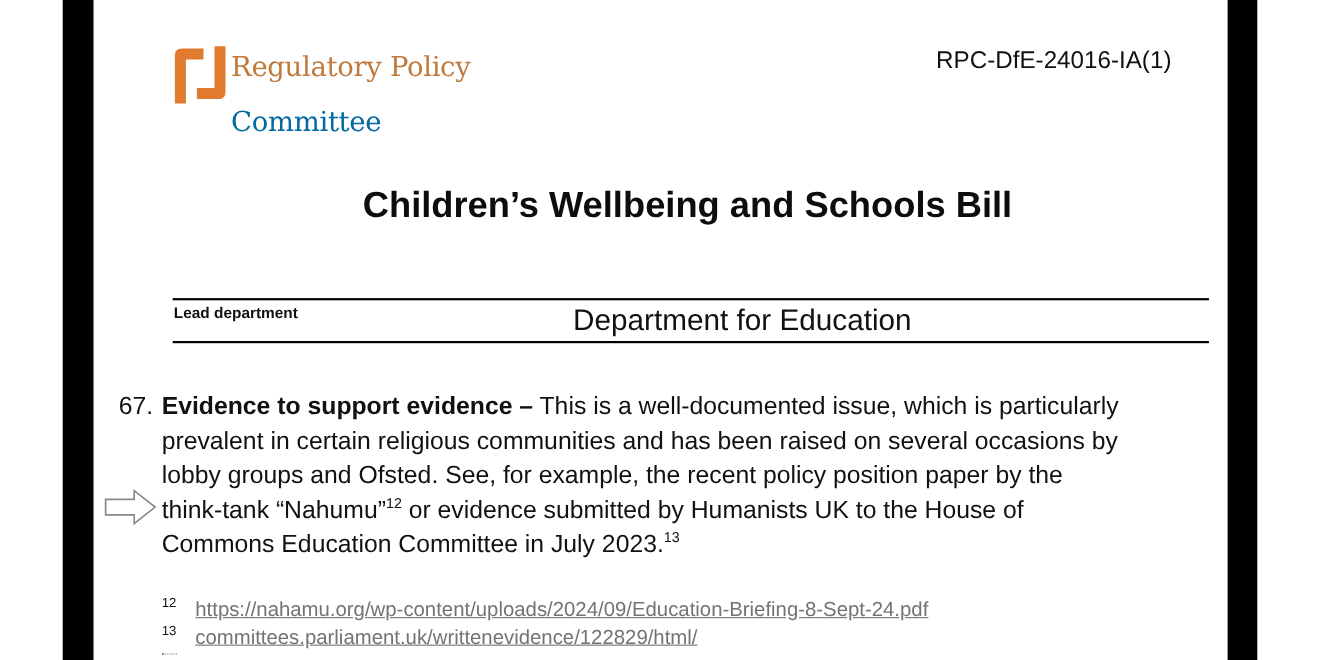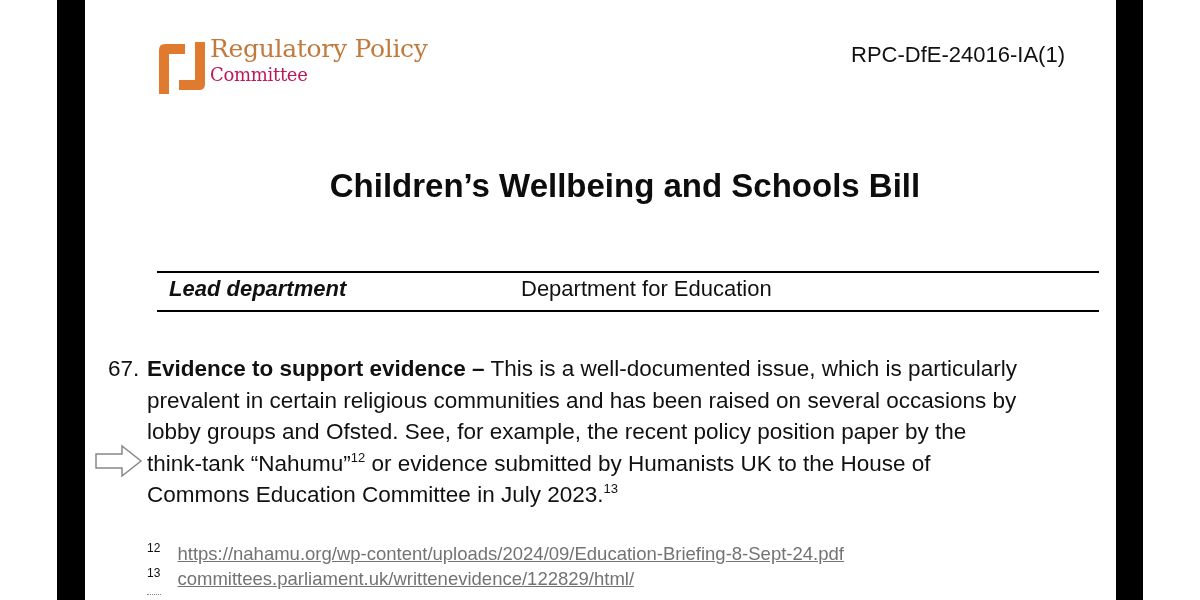--- a/index.html
+++ b/index.html
@@ -8,32 +8,32 @@
       background: #ffffff;
       font-family: "Liberation Sans", sans-serif;
       color: #111;
     }
     .bar { position: absolute; top: 0; height: 600px; background: #000; }
     .bar.left { left: 57px; width: 28px; }
     .bar.right { left: 1116px; width: 27px; }
 
     .logo { position: absolute; left: 155px; top: 38px; width: 56px; height: 60px; }
     .logo-text { position: absolute; left: 210px; top: 36px; font-family: "DejaVu Serif", serif; line-height: 26px; }
-    .logo-text .l1 { font-size: 25px; color: #c17a3e; letter-spacing: -0.3px; }
-    .logo-text .l2 { font-size: 18px; color: #be185d; letter-spacing: -0.3px; }
+    .logo-text .l1 { font-size: 25px; color: #c17a3e; letter-spacing: -0.3px; margin-top: 12px; }
+    .logo-text .l2 { font-size: 25px; color: #0369a1; letter-spacing: -0.3px; margin-top: 24px; }
 
     .ref { position: absolute; left: 851px; top: 42px; font-size: 22px; color: #111; }
 
     .title { position: absolute; left: 0; width: 1250px; top: 167px; text-align: center; font-size: 33px; font-weight: bold; color: #0d0d0d; }
 
     .rule { position: absolute; left: 157px; width: 942px; height: 2px; background: #000; }
     .rule.top { top: 271px; }
     .rule.bottom { top: 310px; }
-    .lead-label { position: absolute; left: 169px; top: 276px; font-size: 22px; font-weight: bold; font-style: italic; }
-    .lead-value { position: absolute; left: 521px; top: 276px; font-size: 22px; }
+    .lead-label { position: absolute; left: 158px; top: 276px; font-size: 14px; font-weight: bold; }
+    .lead-value { position: absolute; left: 521px; top: 276px; font-size: 27px; }
 
     .para { position: absolute; left: 108px; top: 353px; font-size: 22.5px; line-height: 31.5px; }
     .para .num { position: absolute; left: 0; top: 0; }
     .para .body { position: absolute; left: 39px; top: 0; width: 980px; white-space: nowrap; }
     .para .line { display: block; }
     .para b { font-weight: bold; }
     sup { font-size: 13px; vertical-align: 9px; line-height: 0; margin-top: 33px; }
 
     .arrow { position: absolute; left: 94px; top: 444px; width: 50px; height: 34px; }
 

